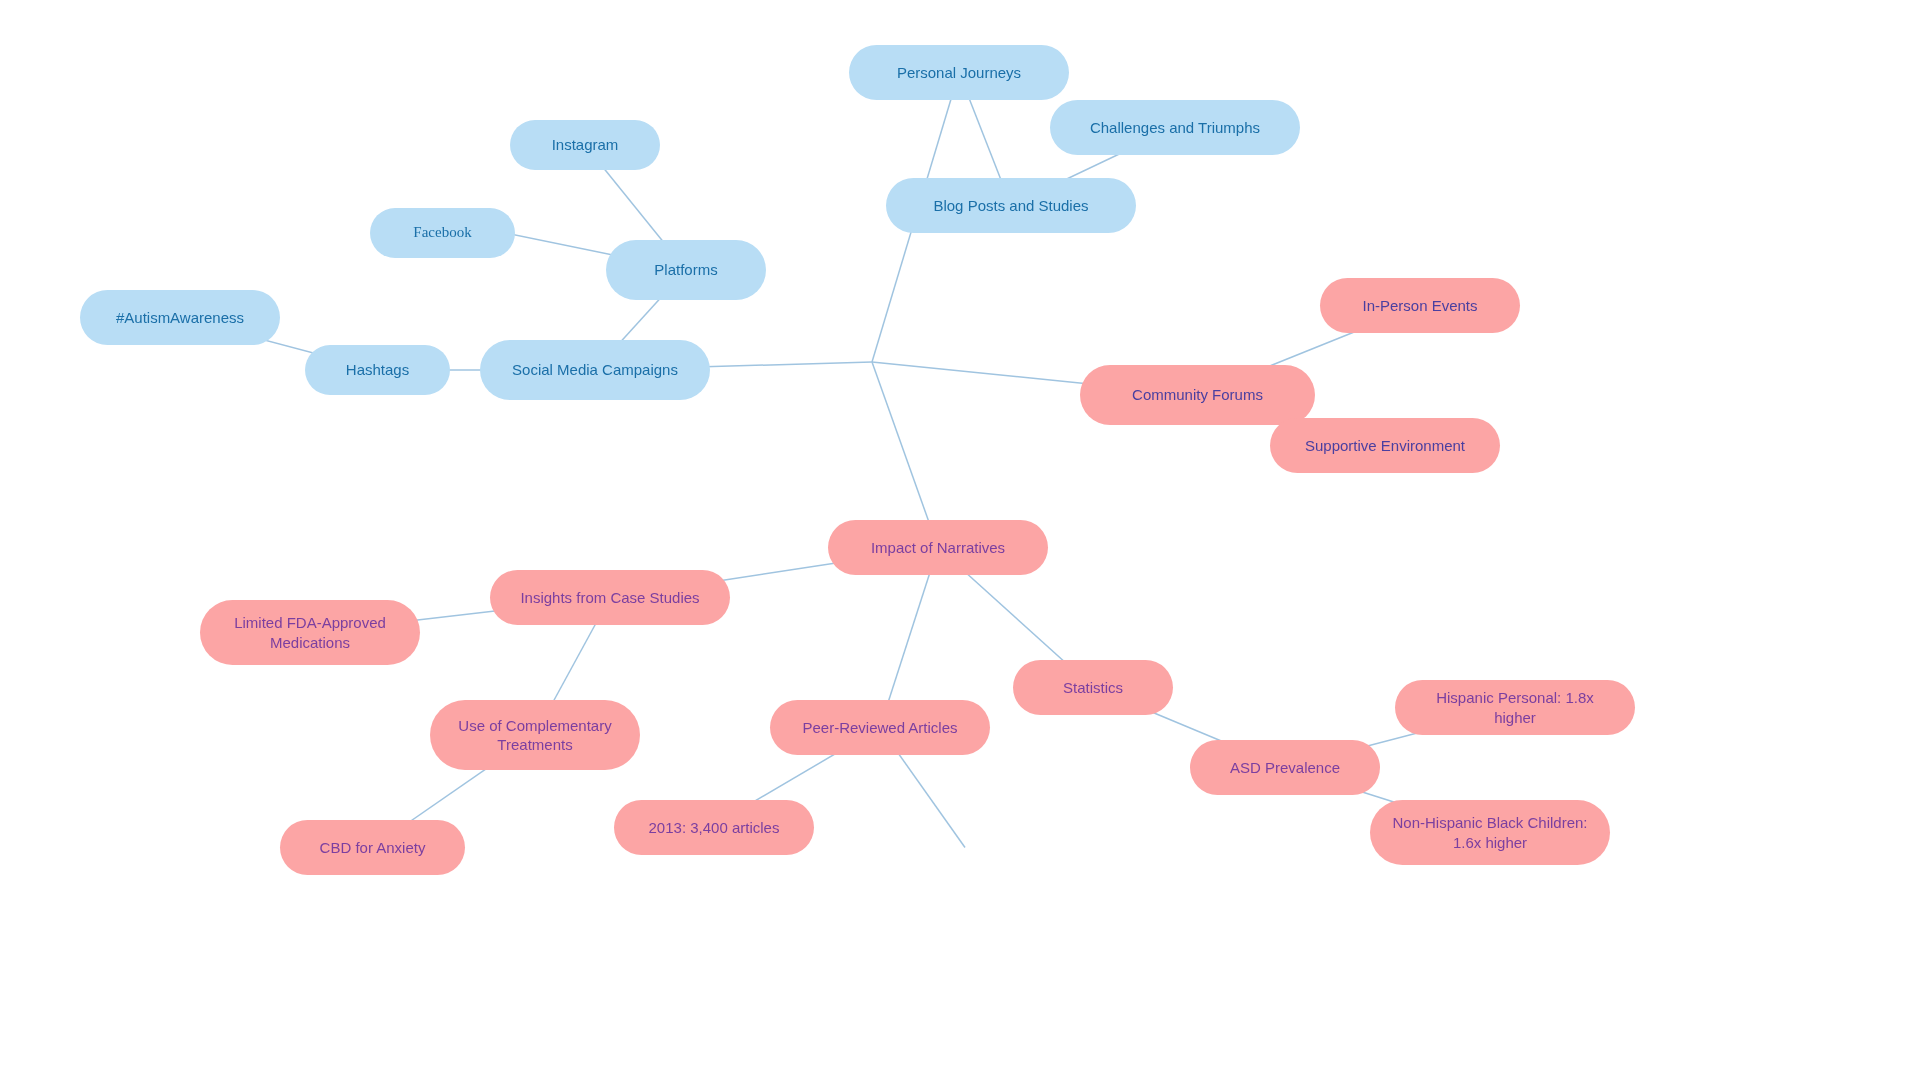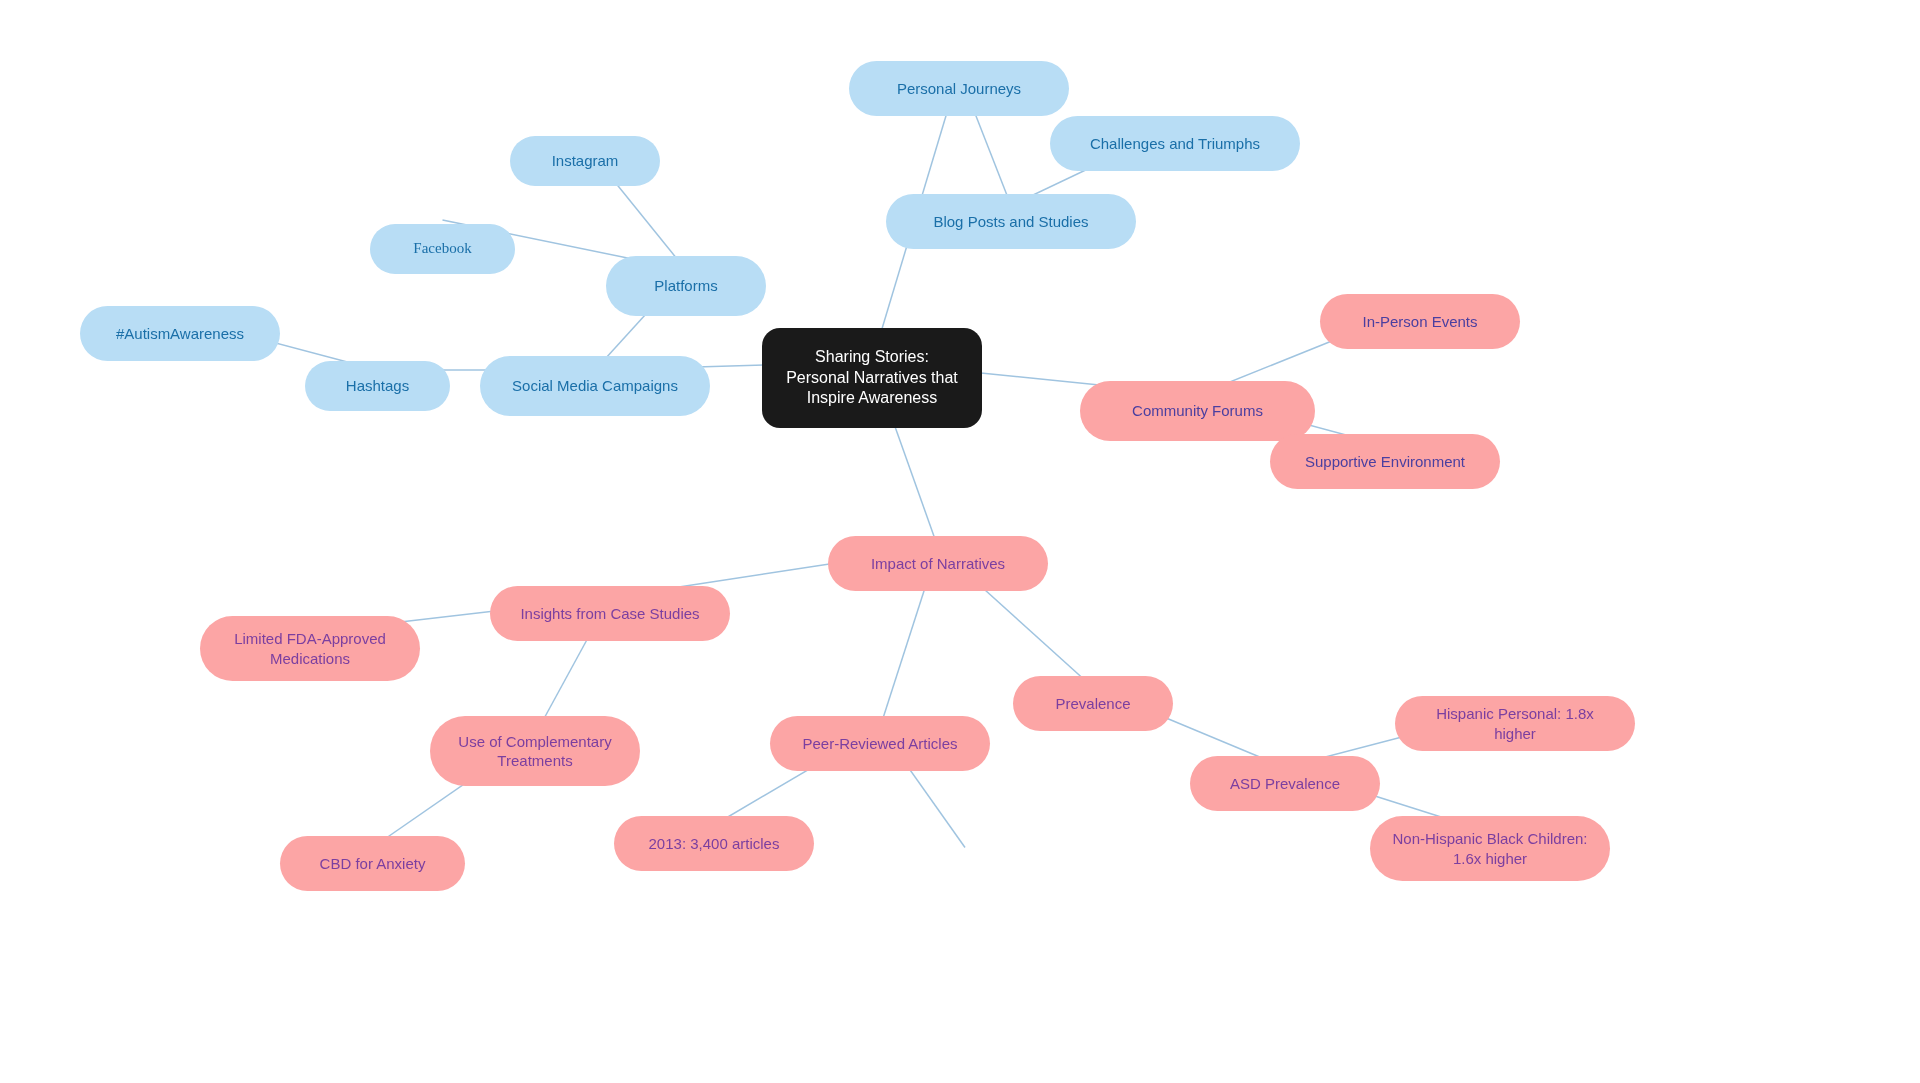--- a/index.html
+++ b/index.html
@@ -28,21 +28,20 @@
       border-radius: 50px;
       display: flex;
       align-items: center;
       justify-content: center;
       text-align: center;
       cursor: pointer;
       font-size: 15px;
       line-height: 1.3;
       padding: 6px 20px;
       white-space: normal;
-      margin-top: 16px;
     }
     .node-center {
       background: #1a1a1a;
       color: #ffffff;
       border-radius: 18px;
       font-size: 16px;
       font-weight: 500;
       width: 220px;
       height: 100px;
     }
@@ -85,29 +84,28 @@
       <line x1="610" y1="597.5" x2="310" y2="632.5" stroke="#a0c4e0" stroke-width="1.5"></line>
       <line x1="610" y1="597.5" x2="535" y2="735" stroke="#a0c4e0" stroke-width="1.5"></line>
       <line x1="535" y1="735" x2="372.5" y2="847.5" stroke="#a0c4e0" stroke-width="1.5"></line>
       <line x1="872" y1="362" x2="595" y2="370" stroke="#a0c4e0" stroke-width="1.5"></line>
       <line x1="595" y1="370" x2="686" y2="270" stroke="#a0c4e0" stroke-width="1.5"></line>
       <line x1="686" y1="270" x2="585" y2="145" stroke="#a0c4e0" stroke-width="1.5"></line>
       <line x1="686" y1="270" x2="442.5" y2="220" stroke="#a0c4e0" stroke-width="1.5"></line>
       <line x1="595" y1="370" x2="377.5" y2="370" stroke="#a0c4e0" stroke-width="1.5"></line>
       <line x1="377.5" y1="370" x2="180" y2="317.5" stroke="#a0c4e0" stroke-width="1.5"></line>
     </svg>
-<div class="node node-center" style="left: 762px; top: 312px; width: 220px; height: 100px;">Sharing Stories: Personal Narratives that Inspire Awareness</div>
     <div class="node node-blue" style="left: 849px; top: 45px; width: 220px; min-height: 55px;">Personal Journeys</div>
     <div class="node node-blue" style="left: 886px; top: 178px; width: 250px; min-height: 55px;">Blog Posts and Studies</div>
     <div class="node node-blue" style="left: 1050px; top: 100px; width: 250px; min-height: 55px;">Challenges and Triumphs</div>
     <div class="node node-lavender" style="left: 1080px; top: 365px; width: 235px; min-height: 60px;">Community Forums</div>
     <div class="node node-lavender" style="left: 1320px; top: 278px; width: 200px; min-height: 55px;">In-Person Events</div>
     <div class="node node-lavender" style="left: 1270px; top: 418px; width: 230px; min-height: 55px;">Supportive Environment</div>
     <div class="node node-purple" style="left: 828px; top: 520px; width: 220px; min-height: 55px;">Impact of Narratives</div>
-    <div class="node node-purple" style="left: 1013px; top: 660px; width: 160px; min-height: 55px;">Prevalence</div>
+    <div class="node node-purple" style="left: 1013px; top: 660px; width: 160px; min-height: 55px;">Statistics</div>
     <div class="node node-purple" style="left: 1190px; top: 740px; width: 190px; min-height: 55px;">ASD Prevalence</div>
     <div class="node node-purple" style="left: 1395px; top: 680px; width: 240px; min-height: 55px;">Hispanic Personal: 1.8x higher</div>
     <div class="node node-purple" style="left: 1370px; top: 800px; width: 240px; min-height: 65px;">Non-Hispanic Black Children: 1.6x higher</div>
     <div class="node node-purple" style="left: 770px; top: 700px; width: 220px; min-height: 55px;">Peer-Reviewed Articles</div>
     <div class="node node-purple" style="left: 614px; top: 800px; width: 200px; min-height: 55px;">2013: 3,400 articles</div>
     <div class="node node-purple" style="left: 490px; top: 570px; width: 240px; min-height: 55px;">Insights from Case Studies</div>
     <div class="node node-purple" style="left: 200px; top: 600px; width: 220px; min-height: 65px;">Limited FDA-Approved Medications</div>
     <div class="node node-purple" style="left: 280px; top: 820px; width: 185px; min-height: 55px;">CBD for Anxiety</div>
     <div class="node node-purple" style="left: 430px; top: 700px; width: 210px; min-height: 70px;">Use of Complementary Treatments</div>
     <div class="node node-blue" style="left: 480px; top: 340px; width: 230px; min-height: 60px;">Social Media Campaigns</div>

